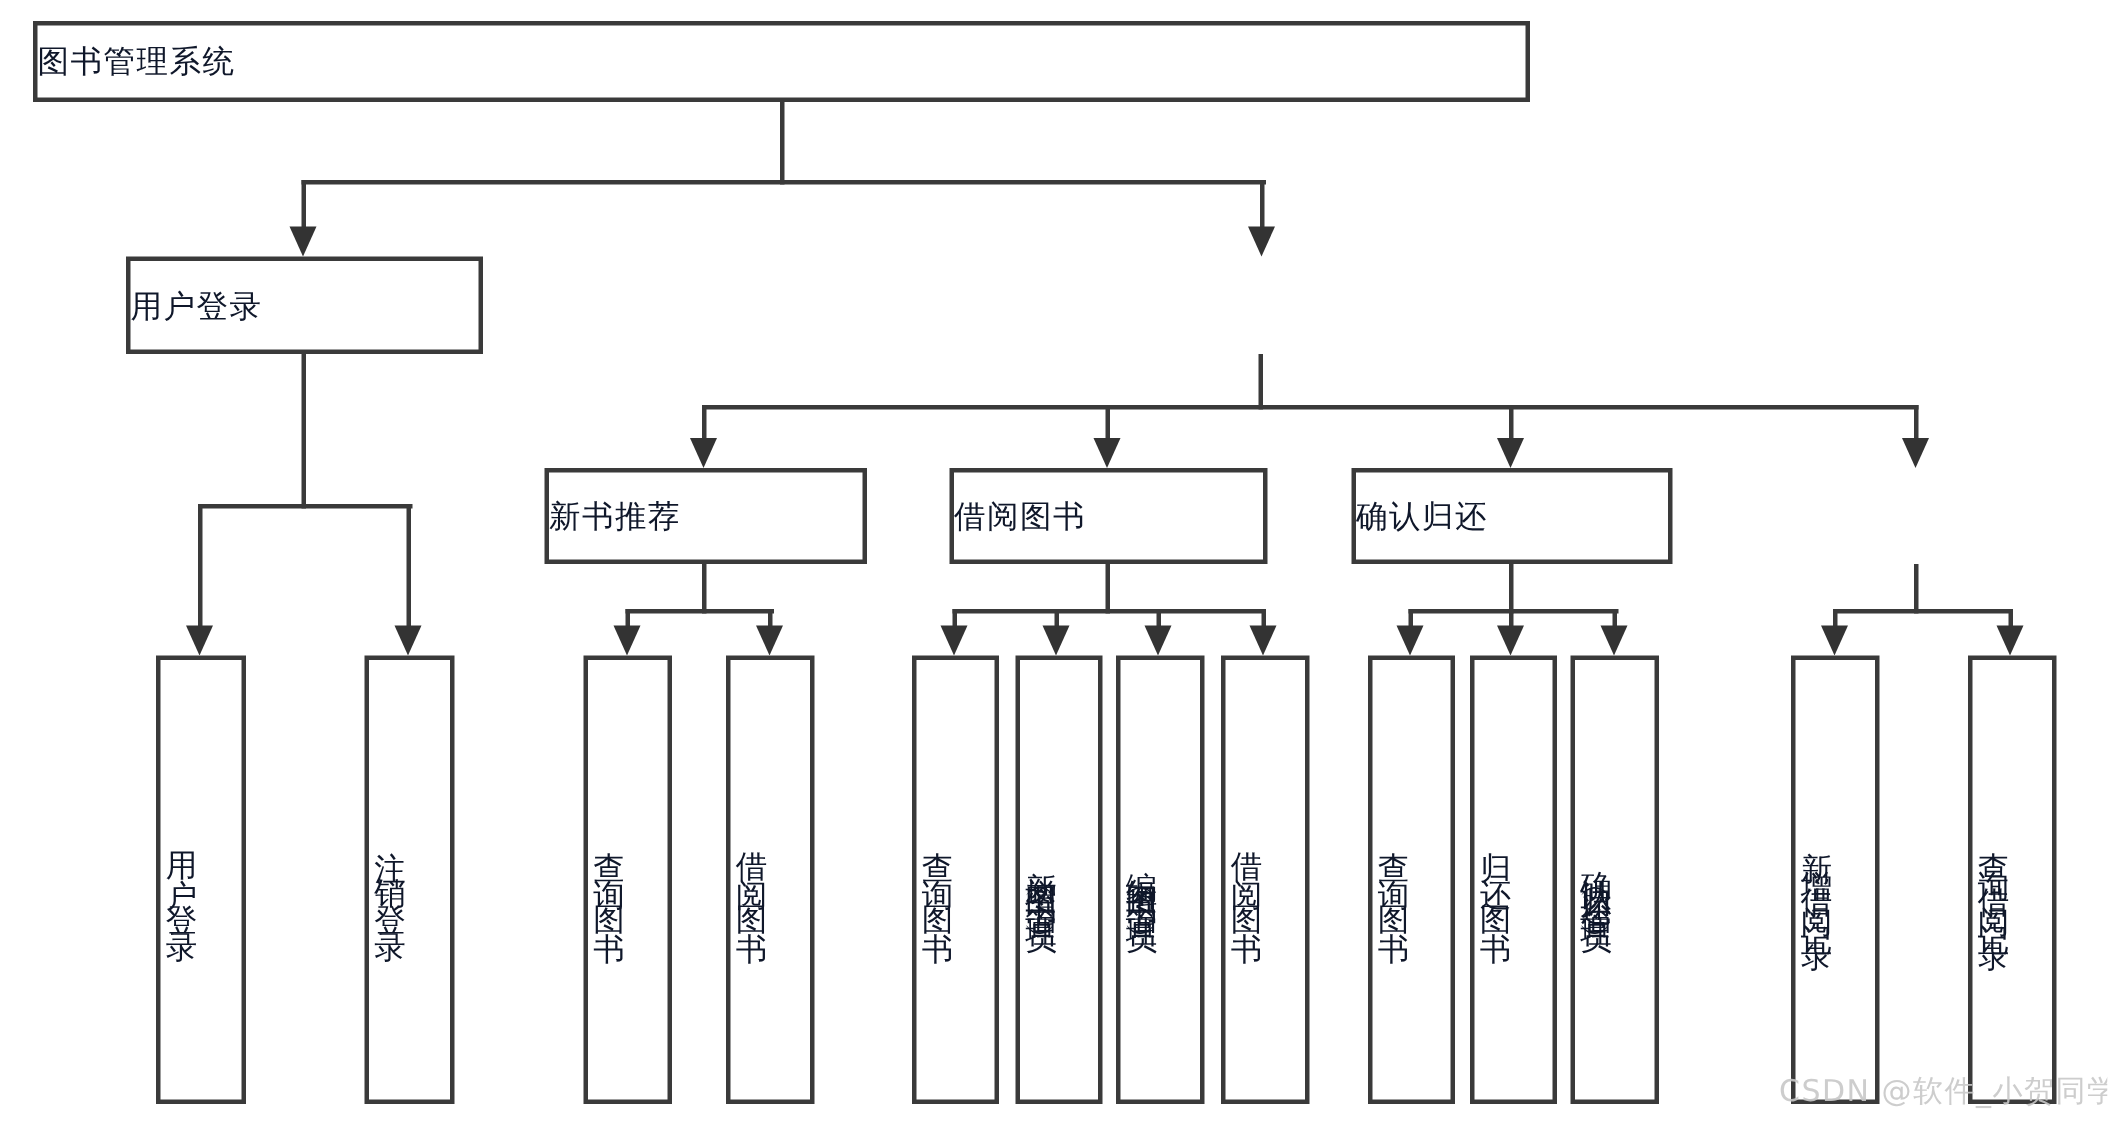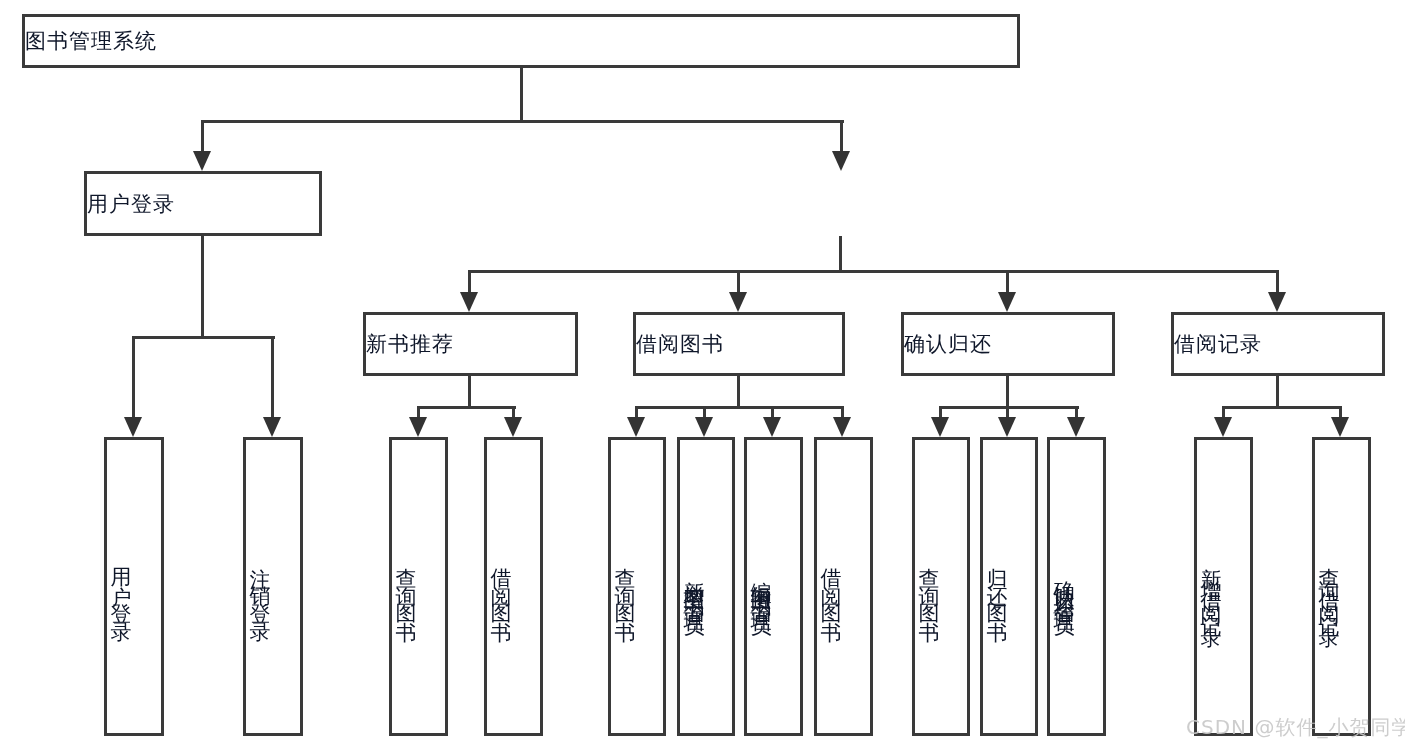--- a/index.html
+++ b/index.html
@@ -115,23 +115,20 @@
 
   <div class="box" style="left:363px;top:312px;width:215px;height:64px">
     <span class="hlabel">新书推荐</span>
   </div>
   <div class="box" style="left:633px;top:312px;width:212px;height:64px">
     <span class="hlabel">借阅图书</span>
   </div>
   <div class="box" style="left:901px;top:312px;width:214px;height:64px">
     <span class="hlabel">确认归还</span>
   </div>
-  <div class="box" style="left:1171px;top:312px;width:214px;height:64px">
-    <span class="hlabel">借阅记录</span>
-  </div>
 
   <div class="box leaf ls-lg" style="left:104px;top:437px;width:60px;height:299px">
     <span>用户登录</span>
   </div>
   <div class="box leaf ls-lg" style="left:243px;top:437px;width:60px;height:299px">
     <span>注销登录</span>
   </div>
 
   <div class="box leaf ls-lg" style="left:389px;top:437px;width:59px;height:299px">
     <span>查询图书</span>

